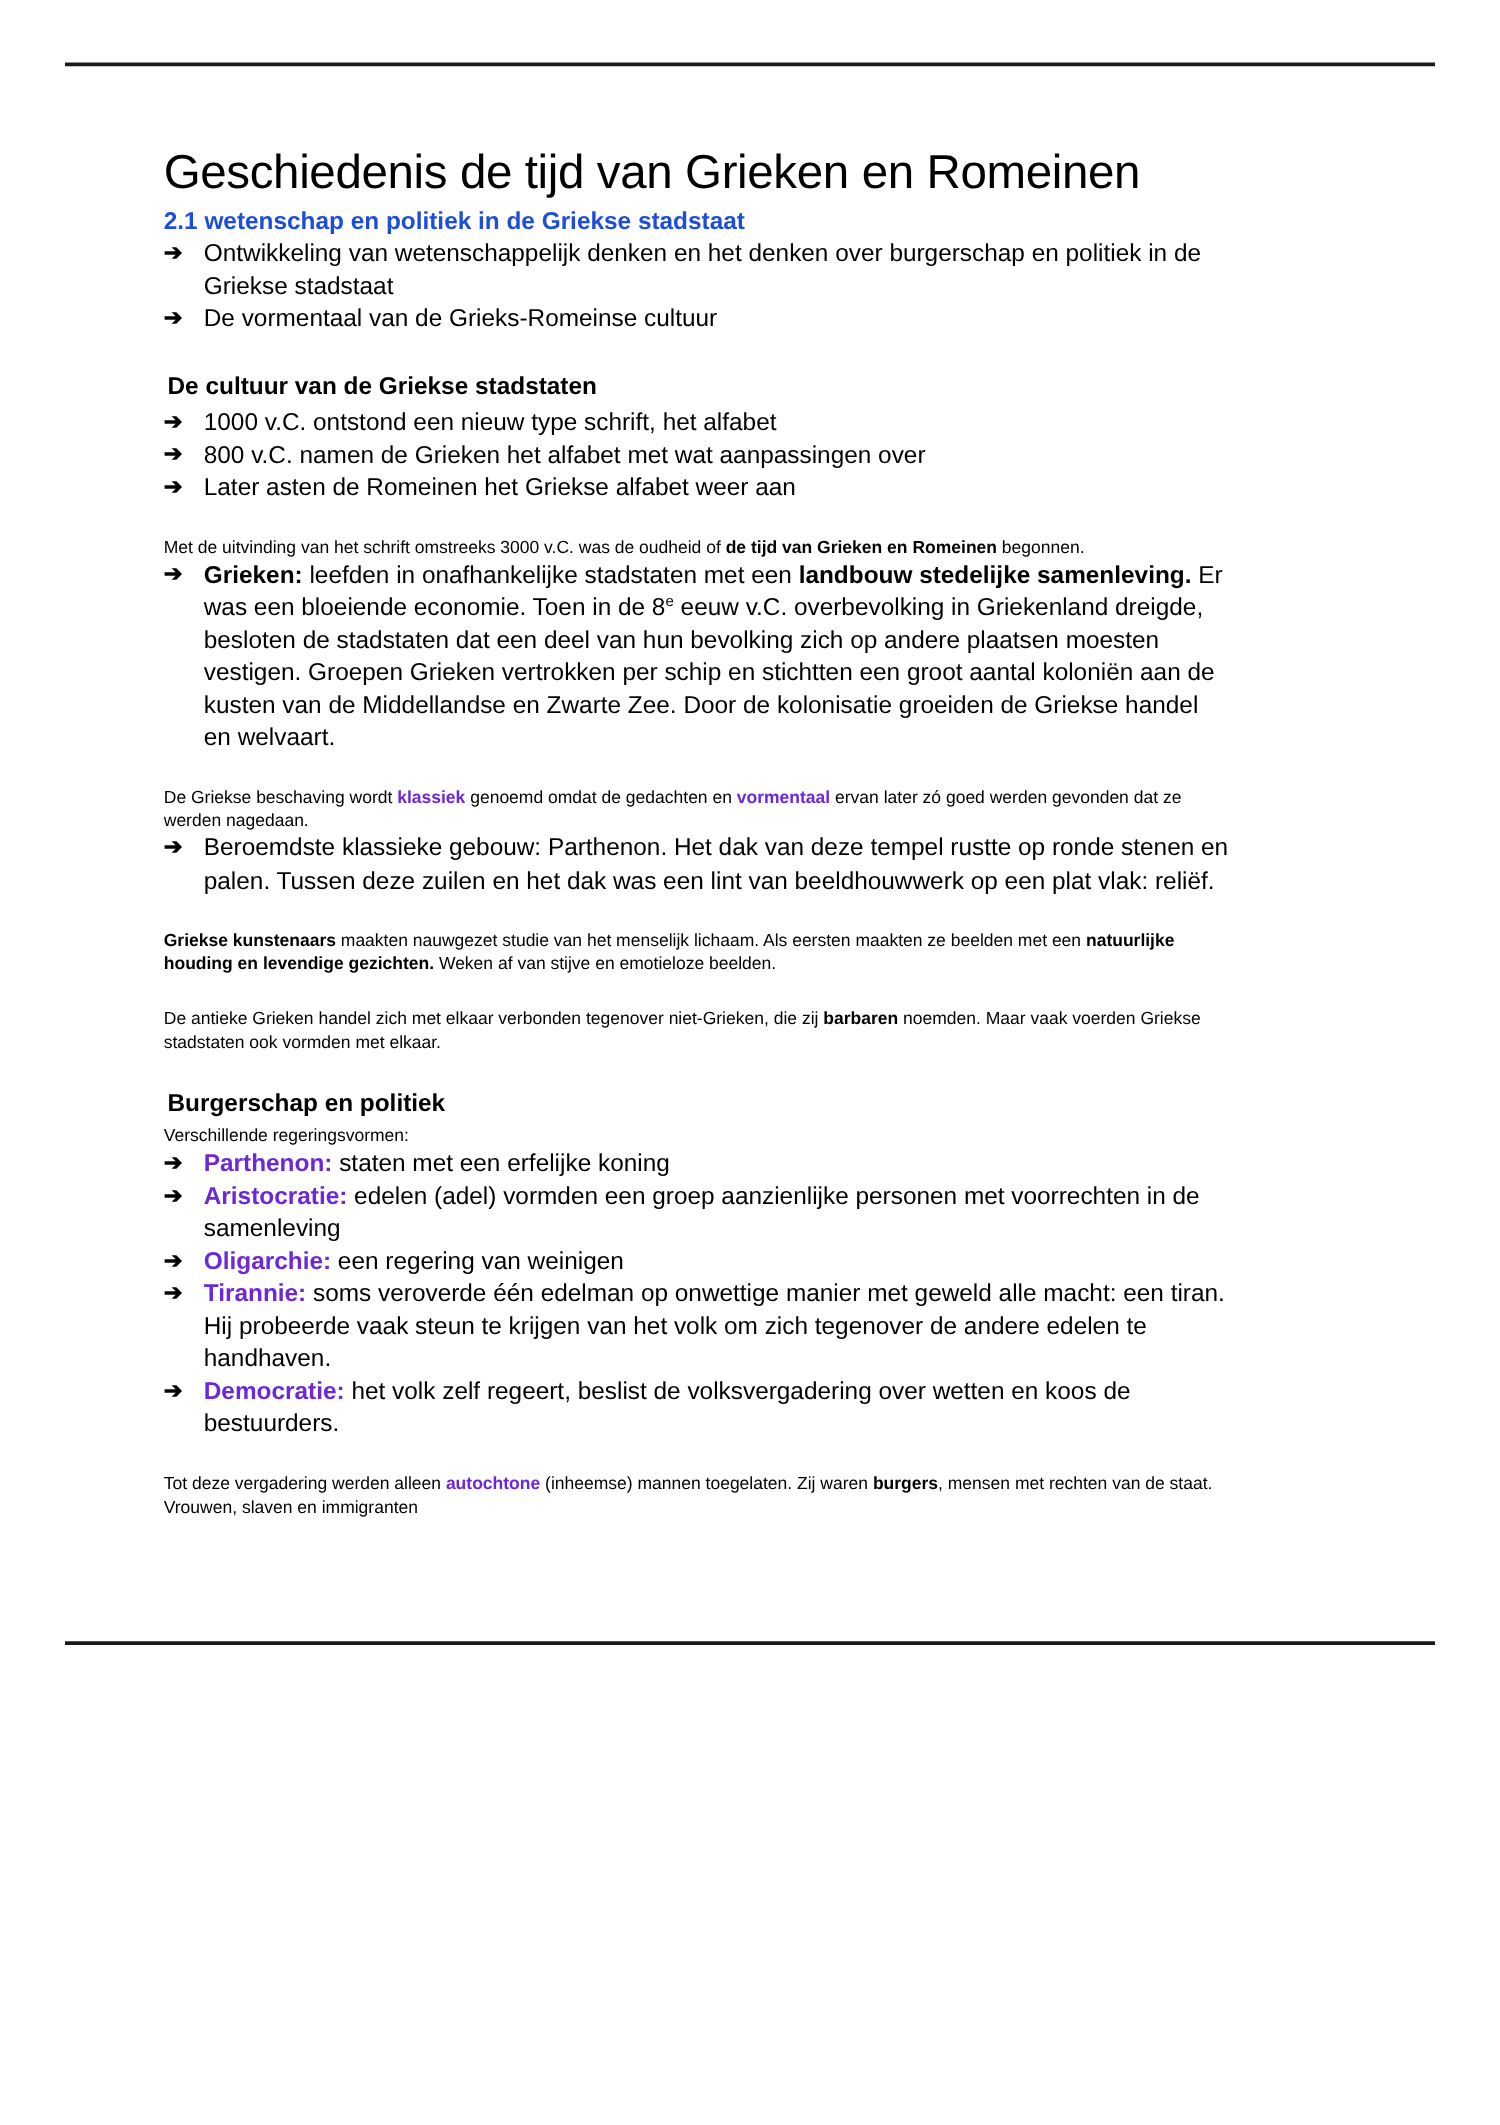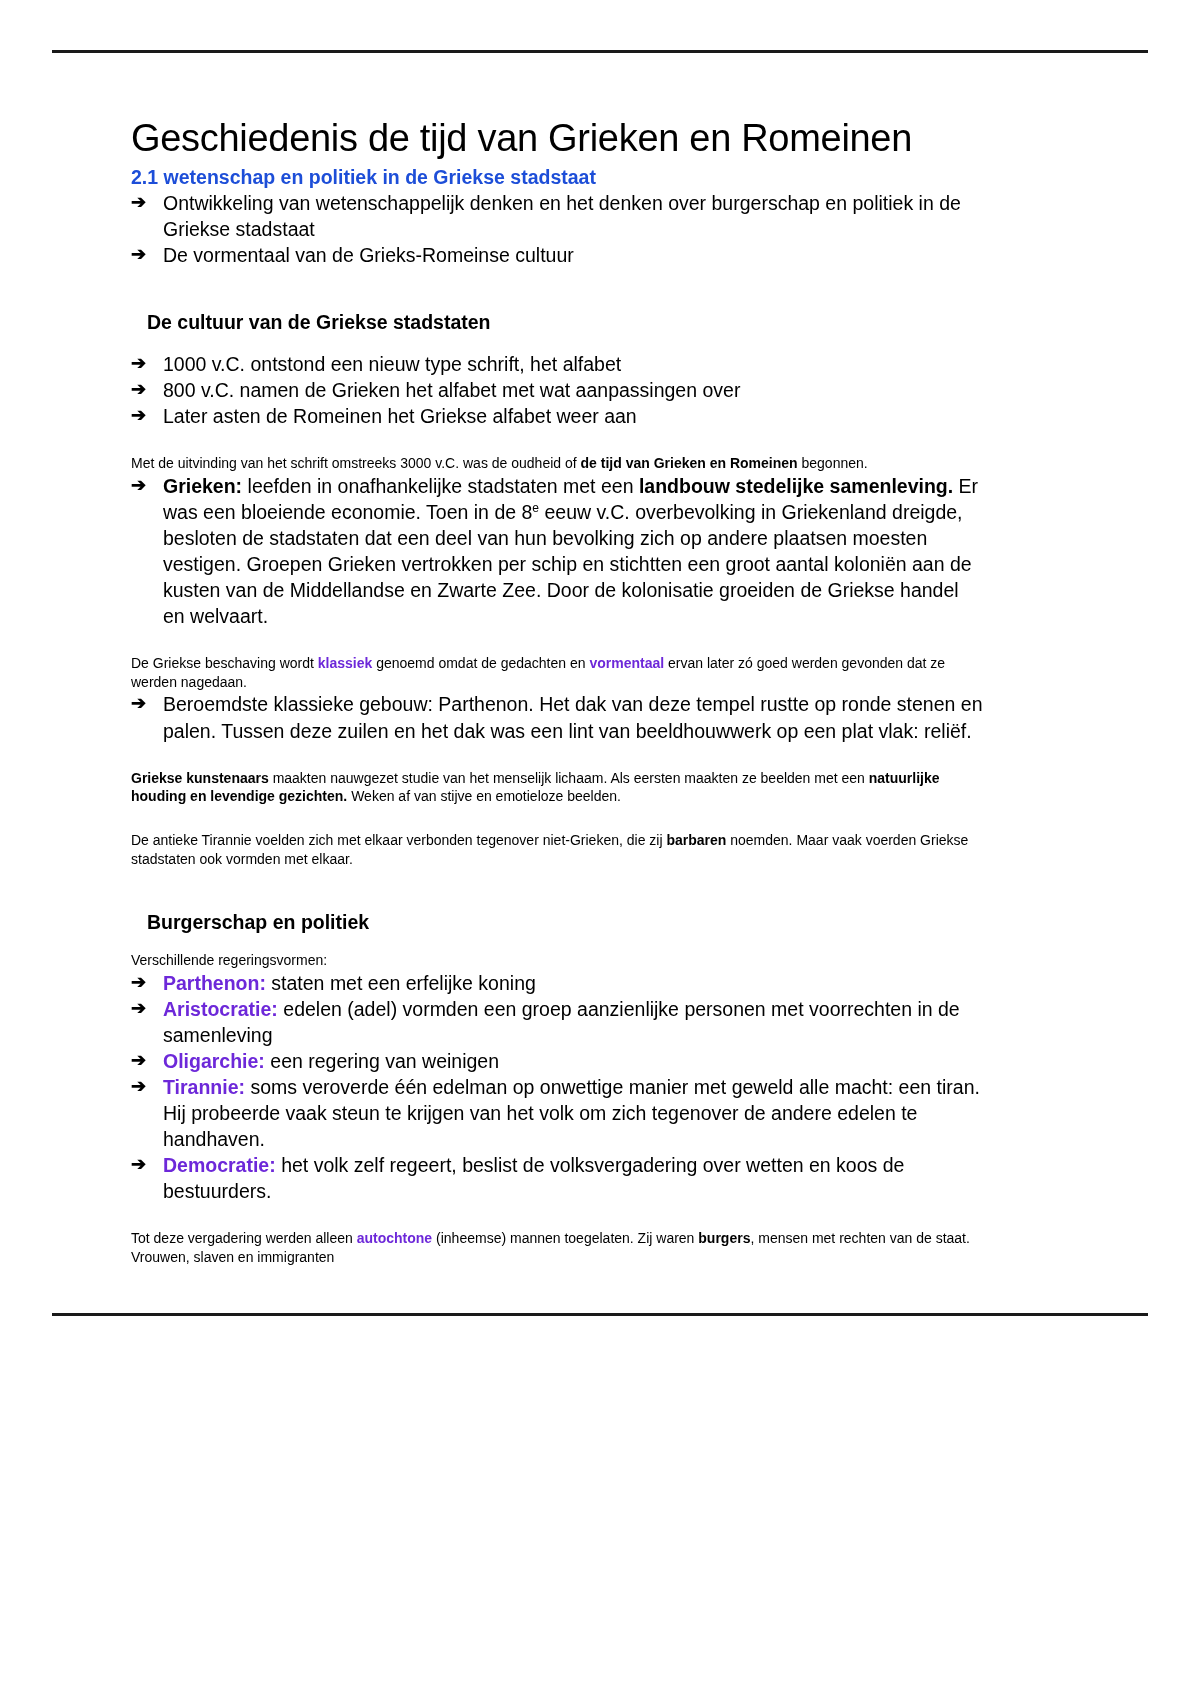--- a/index.html
+++ b/index.html
@@ -53,21 +53,21 @@
     font-size: 19.5px;
     line-height: 1.34;
     margin: 0;
   }
 
   .blk-head {
     color: #000;
     font-weight: bold;
     font-size: 19.5px;
     line-height: 1.34;
-    margin: 16px;
+    margin: 3px;
   }
 
   p.para {
     font-size: 14px;
     line-height: 1.335;
     margin: 0;
     color: #000;
   }
 
   .spacer { height: 25px; }
@@ -162,21 +162,21 @@
         <span>Beroemdste klassieke gebouw: Parthenon. Het dak van deze tempel rustte op ronde stenen en palen. Tussen deze zuilen en het dak was een lint van beeldhouwwerk op een plat vlak: reliëf.</span>
       </li>
     </ul>
 
     <div class="spacer"></div>
 
     <p class="para"><b>Griekse kunstenaars</b><span> maakten nauwgezet studie van het menselijk lichaam. Als eersten maakten ze beelden met een </span><b>natuurlijke houding en levendige gezichten.</b><span> Weken af van stijve en emotieloze beelden.</span></p>
 
     <div class="spacer"></div>
 
-    <p class="para"><span>De antieke Tirannie voelden zich met elkaar verbonden tegenover niet-Grieken, die zij </span><b>barbaren</b><span> noemden. Maar vaak voerden Griekse stadstaten ook vormden met elkaar.</span></p>
+    <p class="para"><span>De antieke Grieken handel zich met elkaar verbonden tegenover niet-Grieken, die zij </span><b>barbaren</b><span> noemden. Maar vaak voerden Griekse stadstaten ook vormden met elkaar.</span></p>
 
     <div class="spacer"></div>
 
     <p class="blk-head">Burgerschap en politiek</p>
     <p class="para">Verschillende regeringsvormen:</p>
 
     <ul class="arrow-list">
       <li>
         <span class="arrow">➔</span><span class="red">Parthenon:</span><span> staten met een erfelijke koning</span>
       </li>

